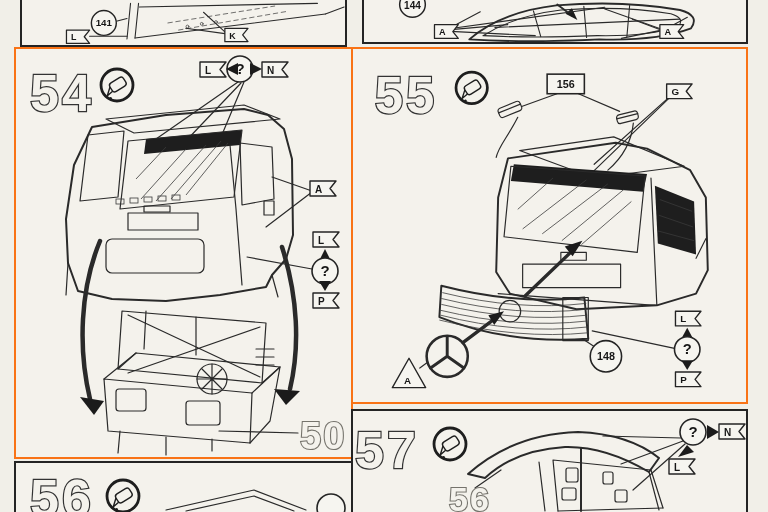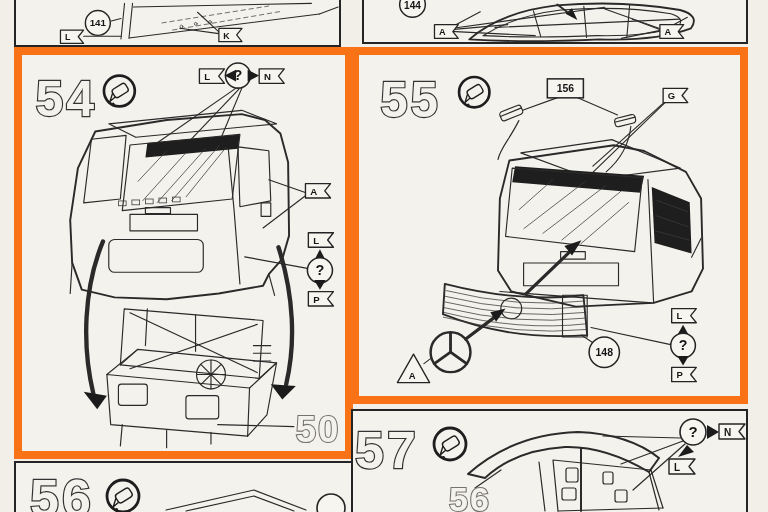--- a/index.html
+++ b/index.html
@@ -1,18 +1,18 @@
 <!DOCTYPE html>
 <html><head>
 <meta charset="utf-8">
 <style>
   html,body{margin:0;padding:0;}
   body{width:768px;height:512px;background:#f1efe8;font-family:"Liberation Sans",sans-serif;position:relative;overflow:hidden;}
   .panel{position:absolute;background:#f4f2ec;box-sizing:border-box;}
-  .b-full{border:8px solid #f97316;}
+  .b-full{border:2px solid #f97316;}
   .b-cuttop{border:2px solid #242424;border-top:none;padding-left:32px;}
   .b-cutbottom{border:2px solid #242424;border-bottom:none;}
   .panel svg{display:block;width:100%;height:100%;}
   .ink{stroke:#2a2a2a;fill:none;stroke-width:1.2;stroke-linejoin:round;stroke-linecap:round;}
   .thick{stroke-width:2;}
   .thin{stroke:#3a3a3a;fill:none;stroke-width:.8;}
   .dash{stroke-dasharray:5 4;}
   .darkfill{fill:#1e1e1e;stroke:none;}
   .flagshape{fill:#f6f5f0;stroke:#242424;stroke-width:1.4;stroke-linejoin:round;}
   .flagtxt{font:bold 10px "Liberation Sans",sans-serif;fill:#161616;}
@@ -37,21 +37,21 @@
     </pattern>
     <pattern id="slatP" width="8" height="4" patternUnits="userSpaceOnUse">
       <path d="M0,1 H8" stroke="#3c3c3c" stroke-width="1" fill="none"></path>
     </pattern>
     <pattern id="vslatP" width="4" height="8" patternUnits="userSpaceOnUse">
       <path d="M1,0 V8" stroke="#3c3c3c" stroke-width="1" fill="none"></path>
     </pattern>
   </defs>
 </svg>
 
-<div class="panel b-cuttop" style="left:14px;top:0;width:327px;height:47px;">
+<div class="panel b-cuttop" style="left:20px;top:0;width:327px;height:47px;">
 <svg viewBox="0 0 327 43">
   <g class="ink">
     <path d="M86,0 L82,40"></path>
         <path d="M95,0 L91,39"></path>
     <path d="M91,39 L305,12"></path>
         <path d="M96,4 L296,0"></path>
     <path d="M305,12 L326,4"></path>
     <path class="dash thin" d="M128,22 L248,3"></path>
     <path class="dash thin" d="M140,30 L262,9"></path>
     <circle class="thin" cx="150" cy="26" r="1.6"></circle>

